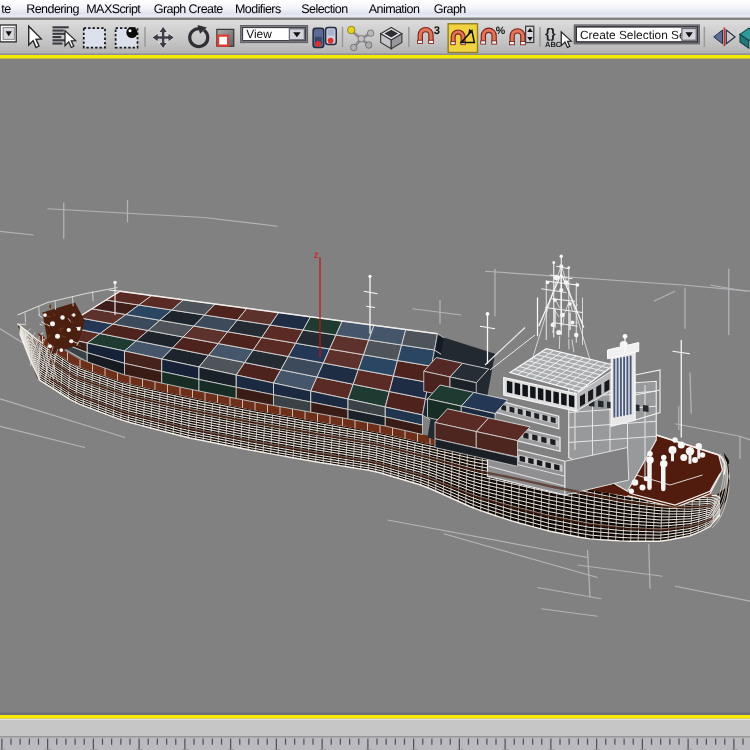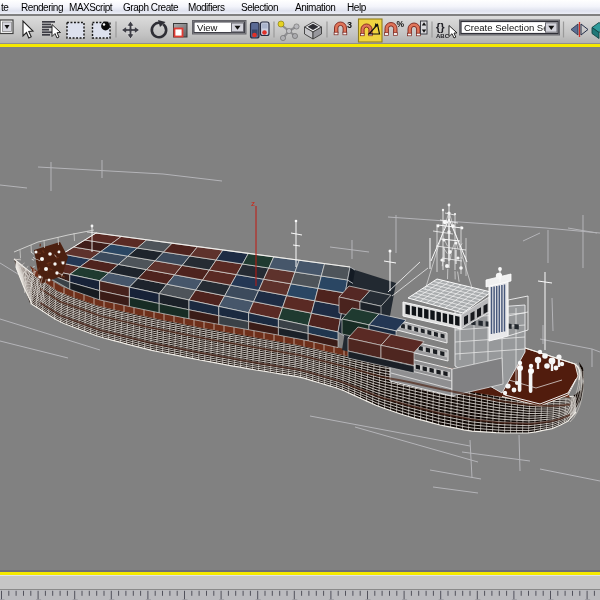--- a/index.html
+++ b/index.html
@@ -14,21 +14,21 @@
 </style></head>
 <body>
 <div class="menu">
     <span style="position:absolute;left:1px;top:1.5px;letter-spacing:-0.45px">te</span>
     <span style="position:absolute;left:21px;top:1.5px;letter-spacing:-0.45px">Rendering</span>
     <span style="position:absolute;left:69px;top:1.5px;letter-spacing:-0.45px">MAXScript</span>
     <span style="position:absolute;left:123px;top:1.5px;letter-spacing:-0.45px">Graph Create</span>
     <span style="position:absolute;left:188px;top:1.5px;letter-spacing:-0.45px">Modifiers</span>
     <span style="position:absolute;left:241px;top:1.5px;letter-spacing:-0.45px">Selection</span>
     <span style="position:absolute;left:295px;top:1.5px;letter-spacing:-0.45px">Animation</span>
-    <span style="position:absolute;left:347px;top:1.5px;letter-spacing:-0.45px">Help</span>
+    <span style="position:absolute;left:347px;top:1.5px;letter-spacing:-0.45px">Graph</span>
   </div>
 <div class="tool"></div>
 <svg width="600" height="28" viewBox="0 15.5 600 28" style="position:absolute;left:0;top:15.5px">
     <rect x="0" y="19.5" width="13" height="13.5" fill="#fff" stroke="#404040" stroke-width="1.2"></rect>
     <rect x="2.5" y="21.5" width="9" height="9.5" fill="#d6d6de" stroke="#888" stroke-width="0.8"></rect>
     <path d="M4.5,24.5 L9.5,24.5 L7,28.5 Z" fill="#111"></path>
     <path d="M23,20.5 L23,35.5 L26.5,32 L28.8,37.5 L31.2,36.3 L28.8,31 L33,30.6 Z" fill="#fff" stroke="#222" stroke-width="1.1"></path>
     <rect x="42" y="20.5" width="13" height="1.7" fill="#3c3c44"></rect>
     <rect x="42" y="23.1" width="9" height="1.7" fill="#3c3c44"></rect>
     <rect x="42" y="25.7" width="11" height="1.7" fill="#3c3c44"></rect>

